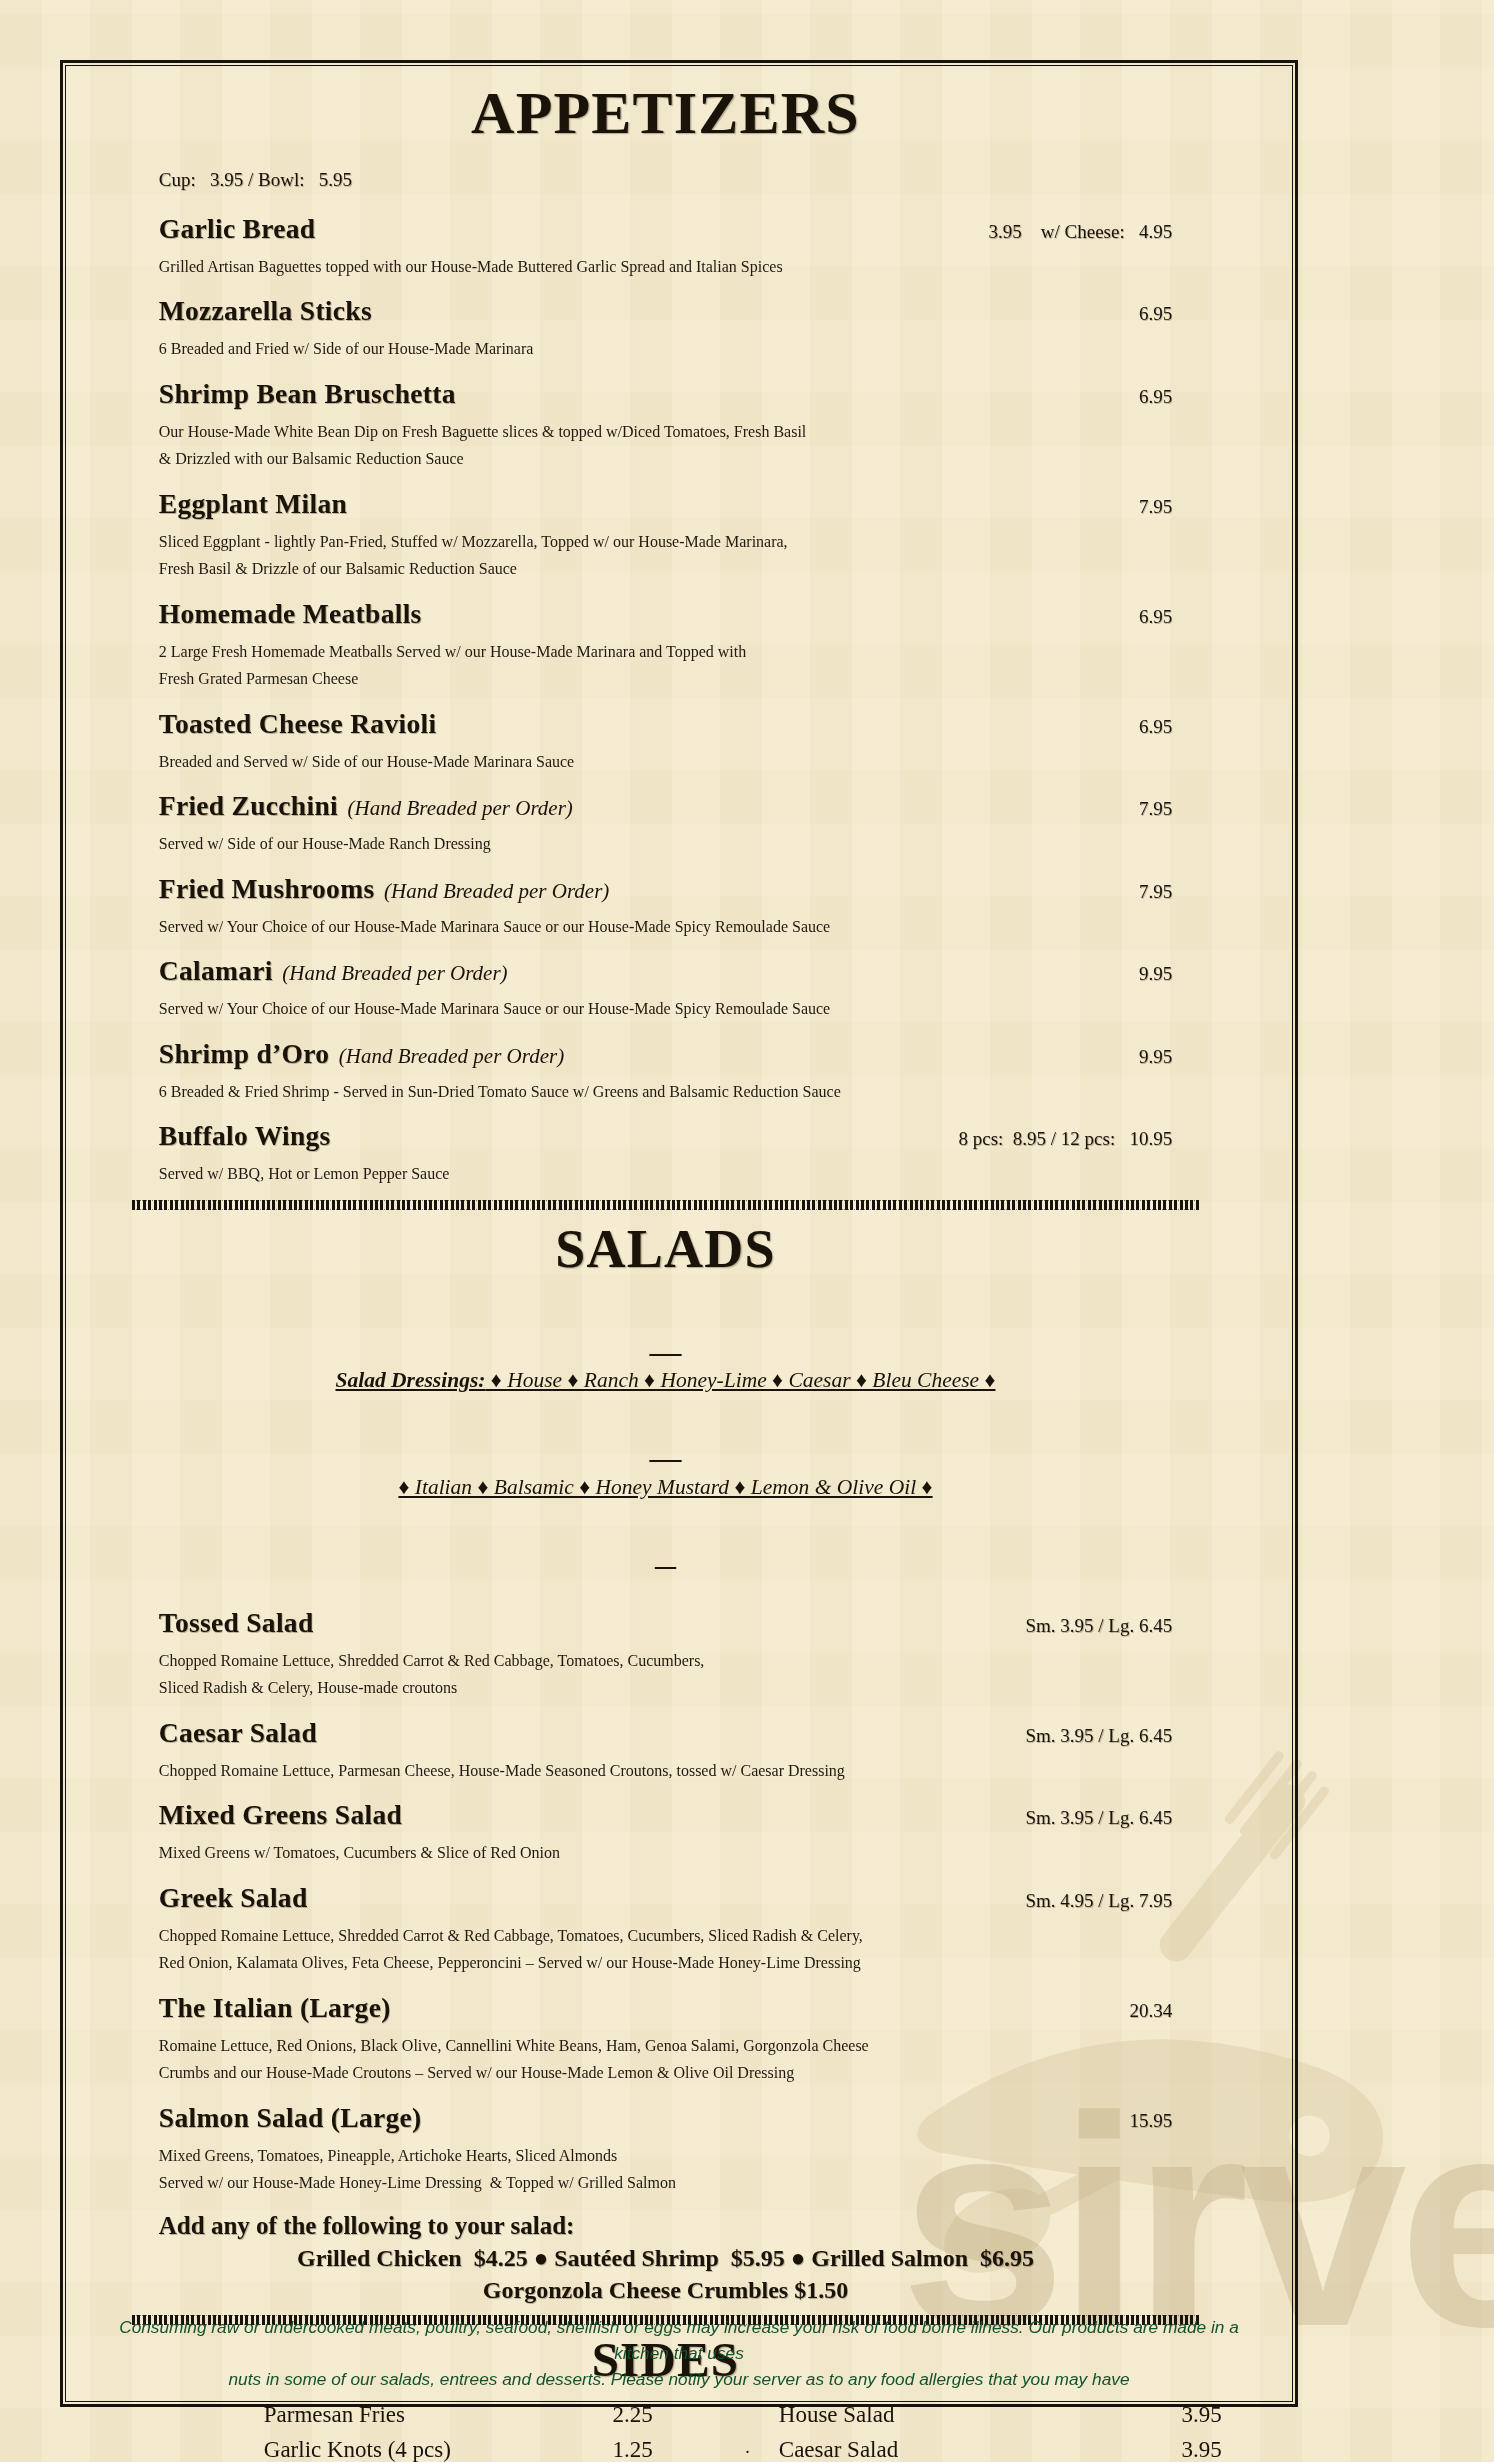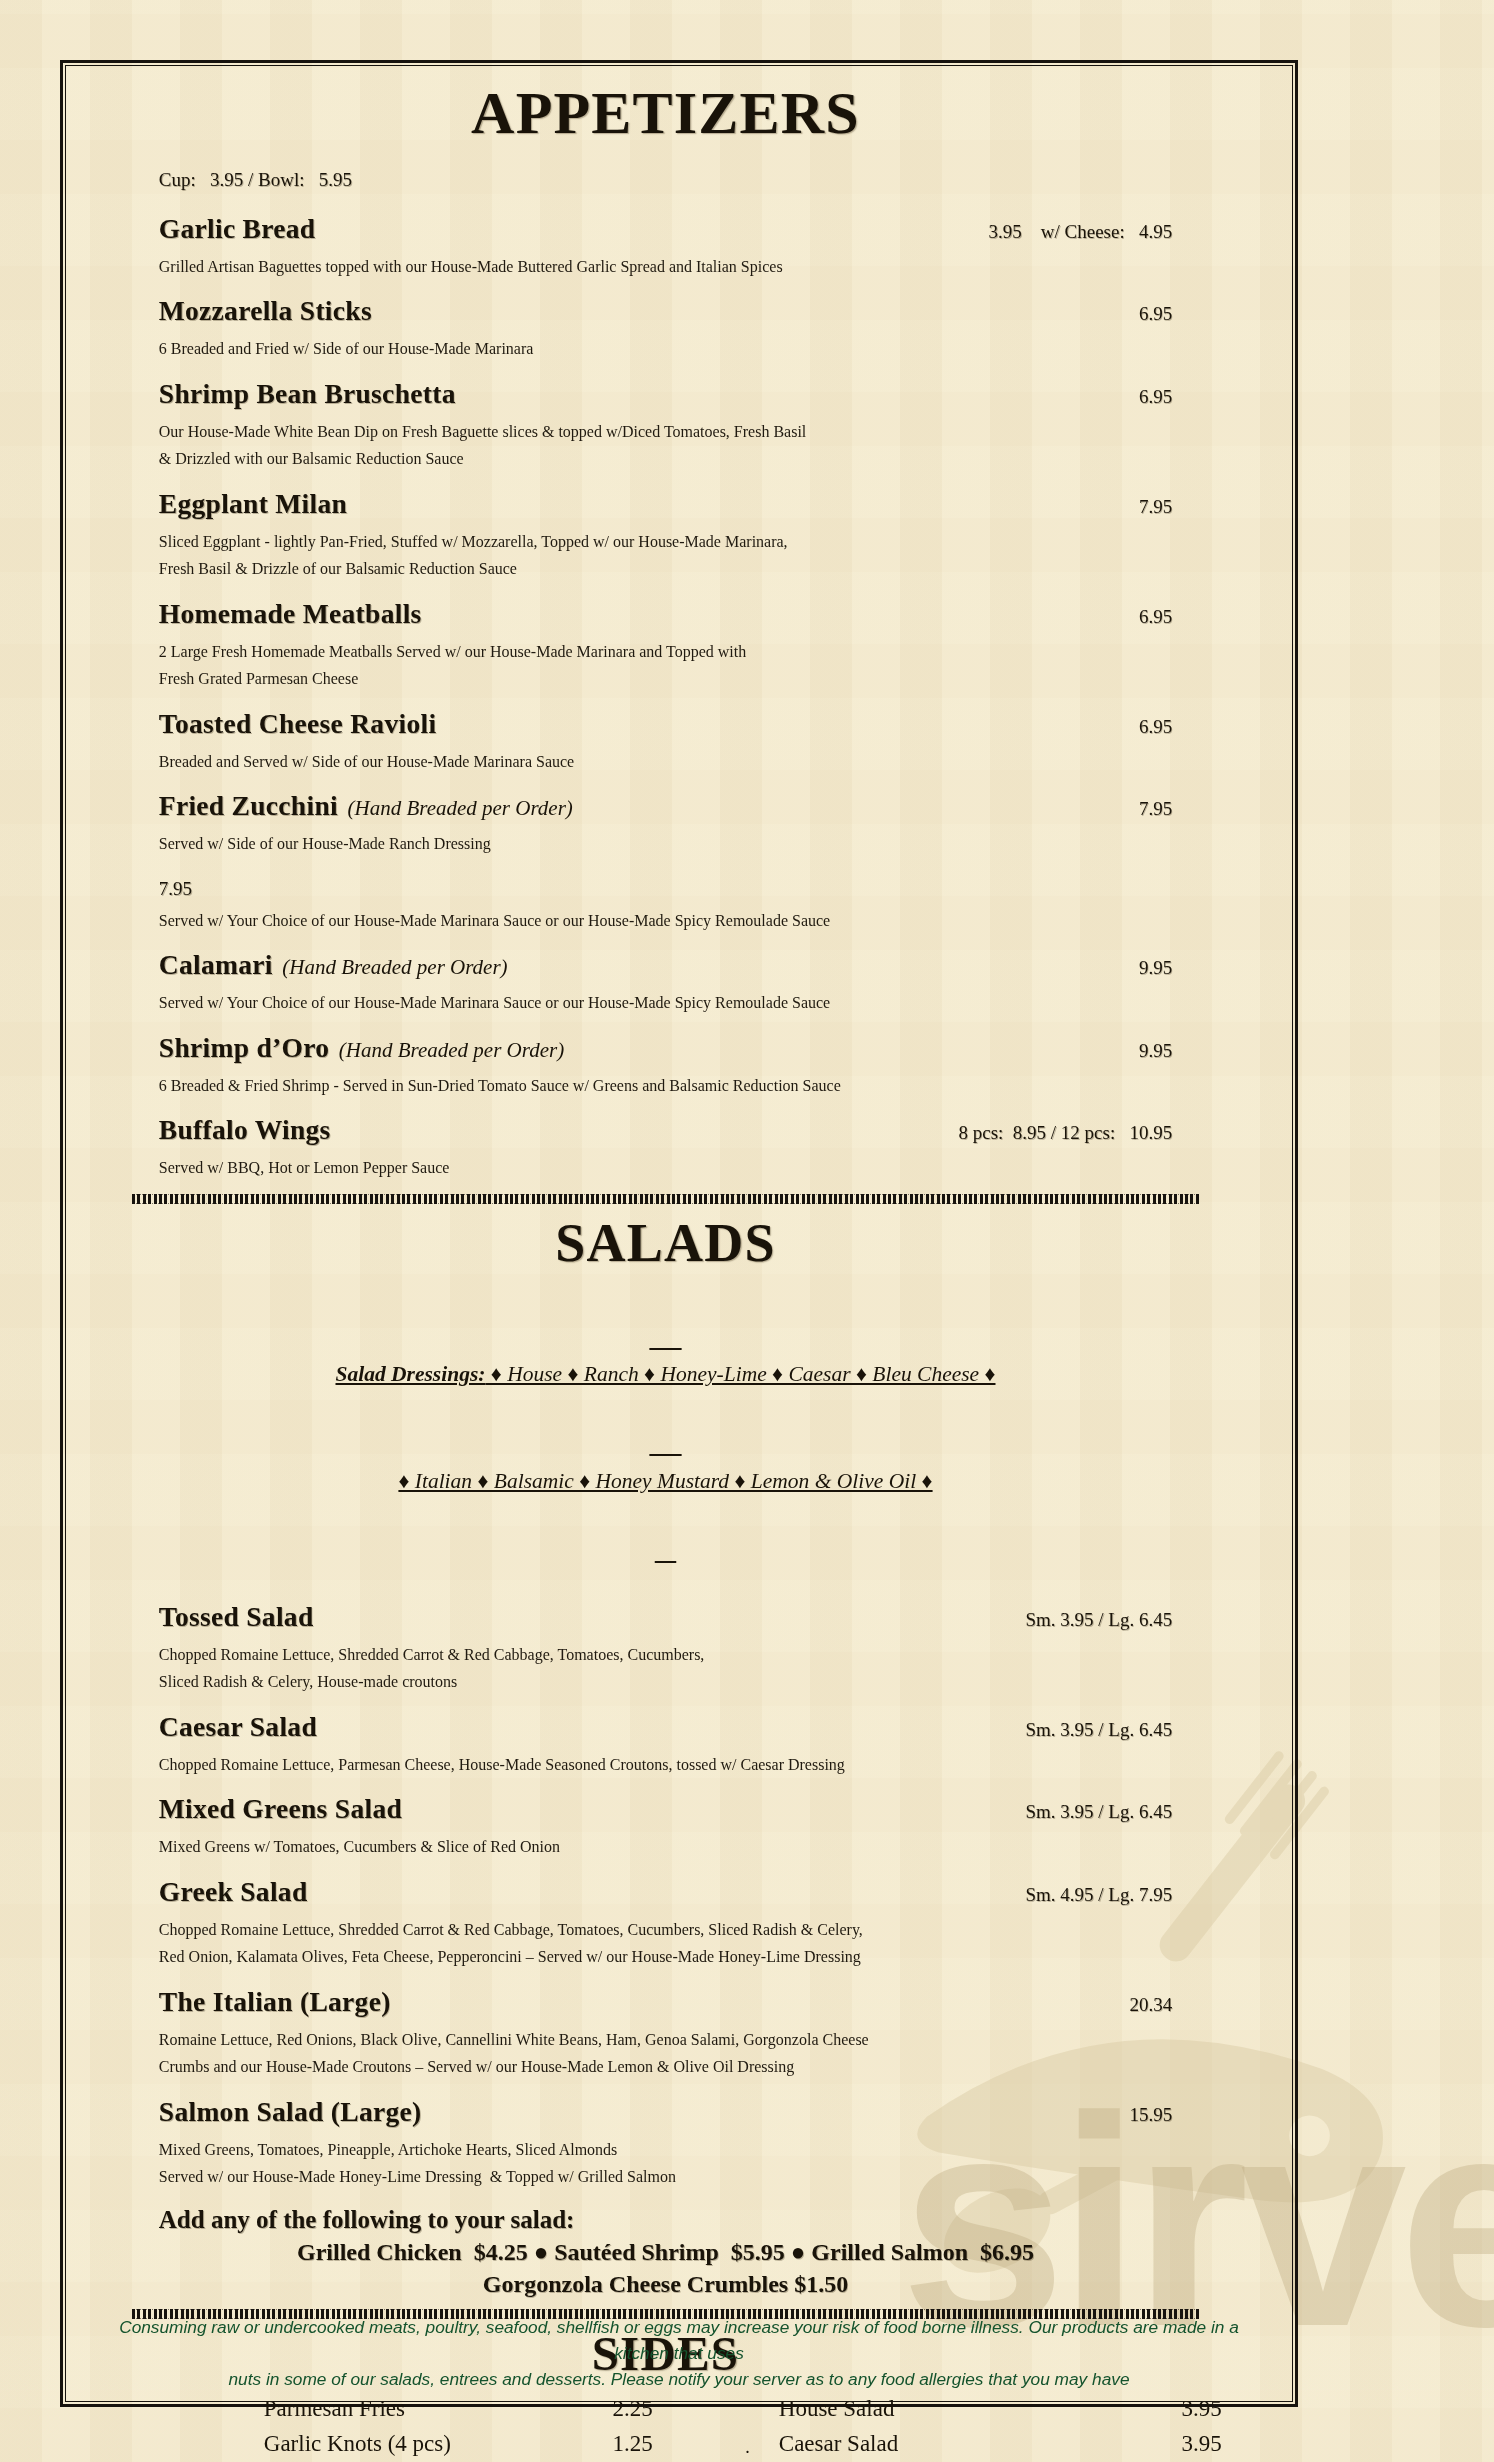--- a/index.html
+++ b/index.html
@@ -160,20 +160,21 @@
       <div class="item">
         <div class="irow">
           <span class="iname"><span class="nm">Fried Zucchini</span><span class="note">(Hand Breaded per Order)</span></span>
           <span class="iprice">7.95</span>
         </div>
         <div class="idesc">Served w/ Side of our House-Made Ranch Dressing</div>
       </div>
 
       <div class="item">
         <div class="irow">
+          <span class="iname"><span class="nm">Fried Mushrooms</span><span class="note">(Hand Breaded per Order)</span></span>
           <span class="iprice">7.95</span>
         </div>
         <div class="idesc">Served w/ Your Choice of our House-Made Marinara Sauce or our House-Made Spicy Remoulade Sauce</div>
       </div>
 
       <div class="item">
         <div class="irow">
           <span class="iname"><span class="nm">Calamari</span><span class="note">(Hand Breaded per Order)</span></span>
           <span class="iprice">9.95</span>
         </div>

